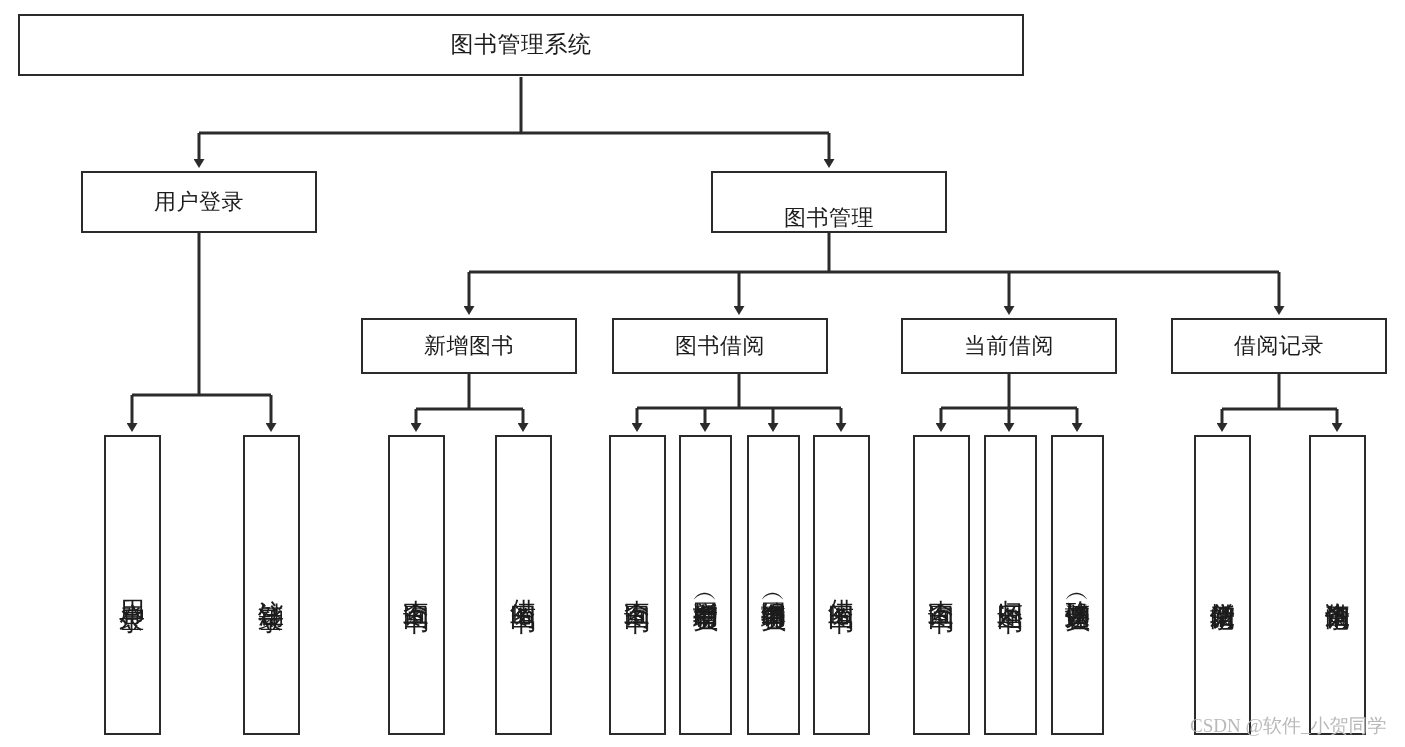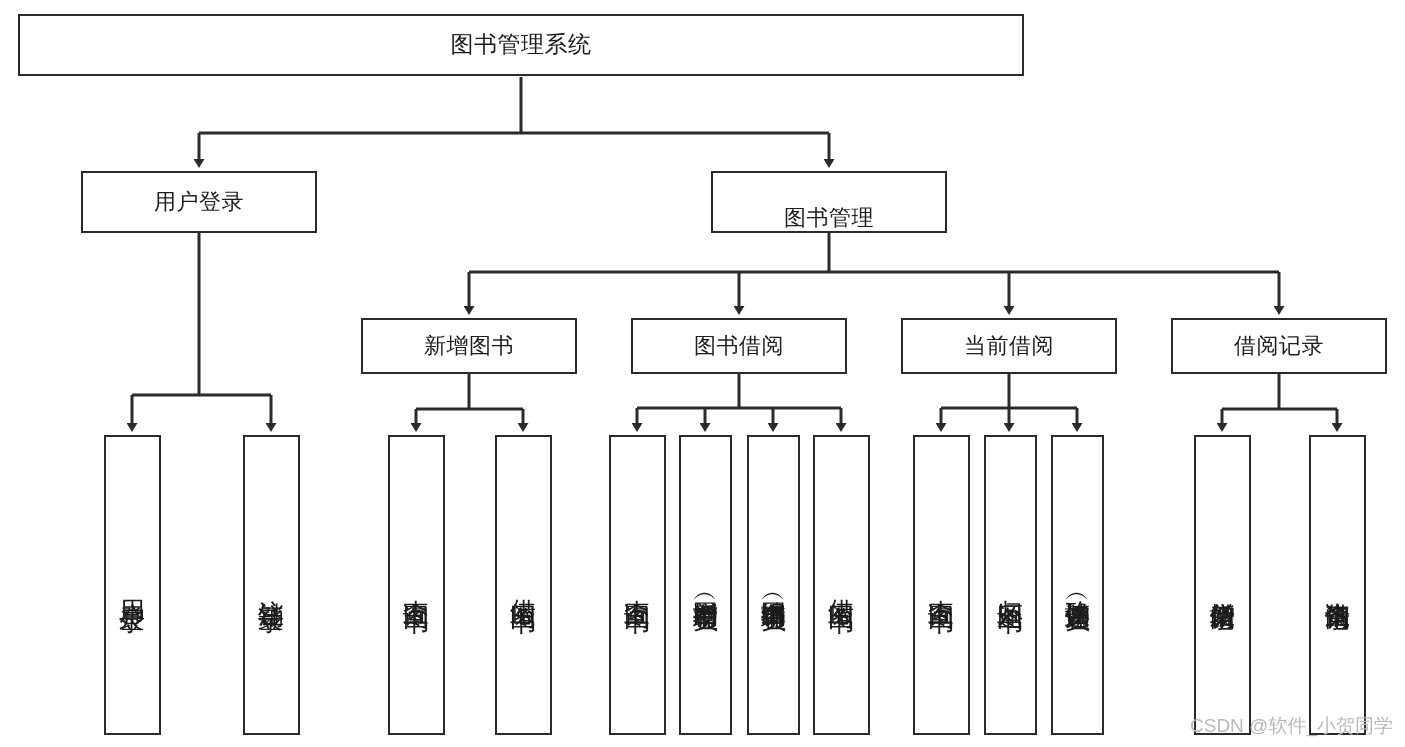--- a/index.html
+++ b/index.html
@@ -68,21 +68,21 @@
   .node.vert.tall .node-label {
     font-size: 25px;
     letter-spacing: 1px;
   }
   .watermark {
     position: absolute;
     color: #b9b9b9;
     font-size: 19px;
     white-space: nowrap;
     z-index: 5;
-    font-family: Liberation Sans, sans-serif;
+    font-family: Liberation Serif, serif;
   }
 </style>
 </head>
 <body>
 
 <div id="canvas">
 
   <svg id="edges" viewBox="0 0 1405 747" width="1405" height="747" xmlns="http://www.w3.org/2000/svg">
     <defs>
       <marker id="arrow" markerWidth="9" markerHeight="11" refX="1" refY="5.5" orient="auto" markerUnits="userSpaceOnUse">
@@ -145,21 +145,21 @@
   </div>
 
   <div class="node horiz" style="left:711px; top:171px; width:236px; height:62px;align-items:flex-end;">
     <span class="node-label">图书管理</span>
   </div>
 
   <div class="node horiz" style="left:361px; top:318px; width:216px; height:56px;">
     <span class="node-label">新增图书</span>
   </div>
 
-  <div class="node horiz" style="left:631px; top:318px; width:216px; height:56px;">
+  <div class="node horiz" style="left:612px; top:318px; width:216px; height:56px;">
     <span class="node-label">图书借阅</span>
   </div>
 
   <div class="node horiz" style="left:1171px; top:318px; width:216px; height:56px;">
     <span class="node-label">借阅记录</span>
   </div>
 
   <div class="node horiz" style="left:901px; top:318px; width:216px; height:56px;">
     <span class="node-label">当前借阅</span>
   </div>

